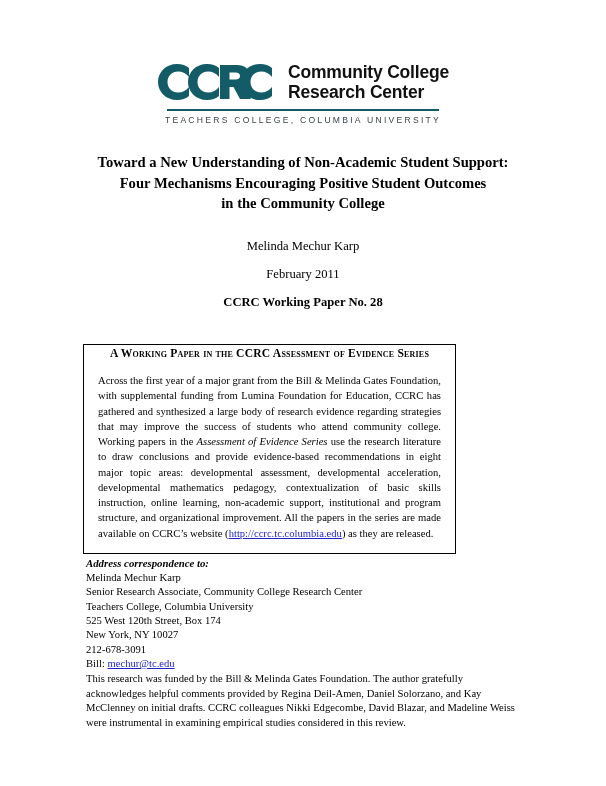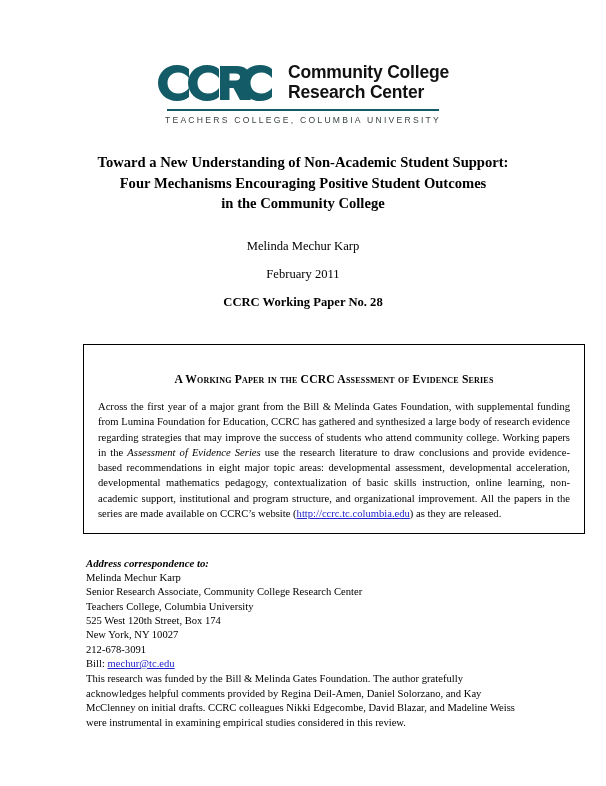--- a/index.html
+++ b/index.html
@@ -28,21 +28,21 @@
     position: absolute;
     left: 0;
     right: 0;
     top: 62px;
     display: flex;
     flex-direction: column;
     align-items: center;
   }
   .logo-row {
     display: flex;
-    align-items: flex-end;
+    align-items: center;
     justify-content: center;
   }
   .logo-mark {
     display: block;
   }
   .logo-words {
     margin-left: 9px;
     font-family: "Liberation Sans", "DejaVu Sans", sans-serif;
     font-weight: bold;
     font-size: 17.5px;
@@ -100,24 +100,24 @@
     text-align: center;
     font-size: 12.6px;
     font-weight: bold;
   }
 
   
   .abstract-box {
     position: absolute;
     left: 83px;
     top: 344px;
-    width: 502px;
+    width: 373px;
     border: 1px solid #000000;
     box-sizing: border-box;
-    padding: 26px 14px 12px 14px;
+    padding: 0 14px 12px 14px;
   }
   .abstract-heading {
     text-align: center;
     font-weight: bold;
     font-size: 11.6px;
     font-variant: small-caps;
     letter-spacing: 0.2px;
     margin: 2px 0 13px 0;
   }
   .abstract-body {

